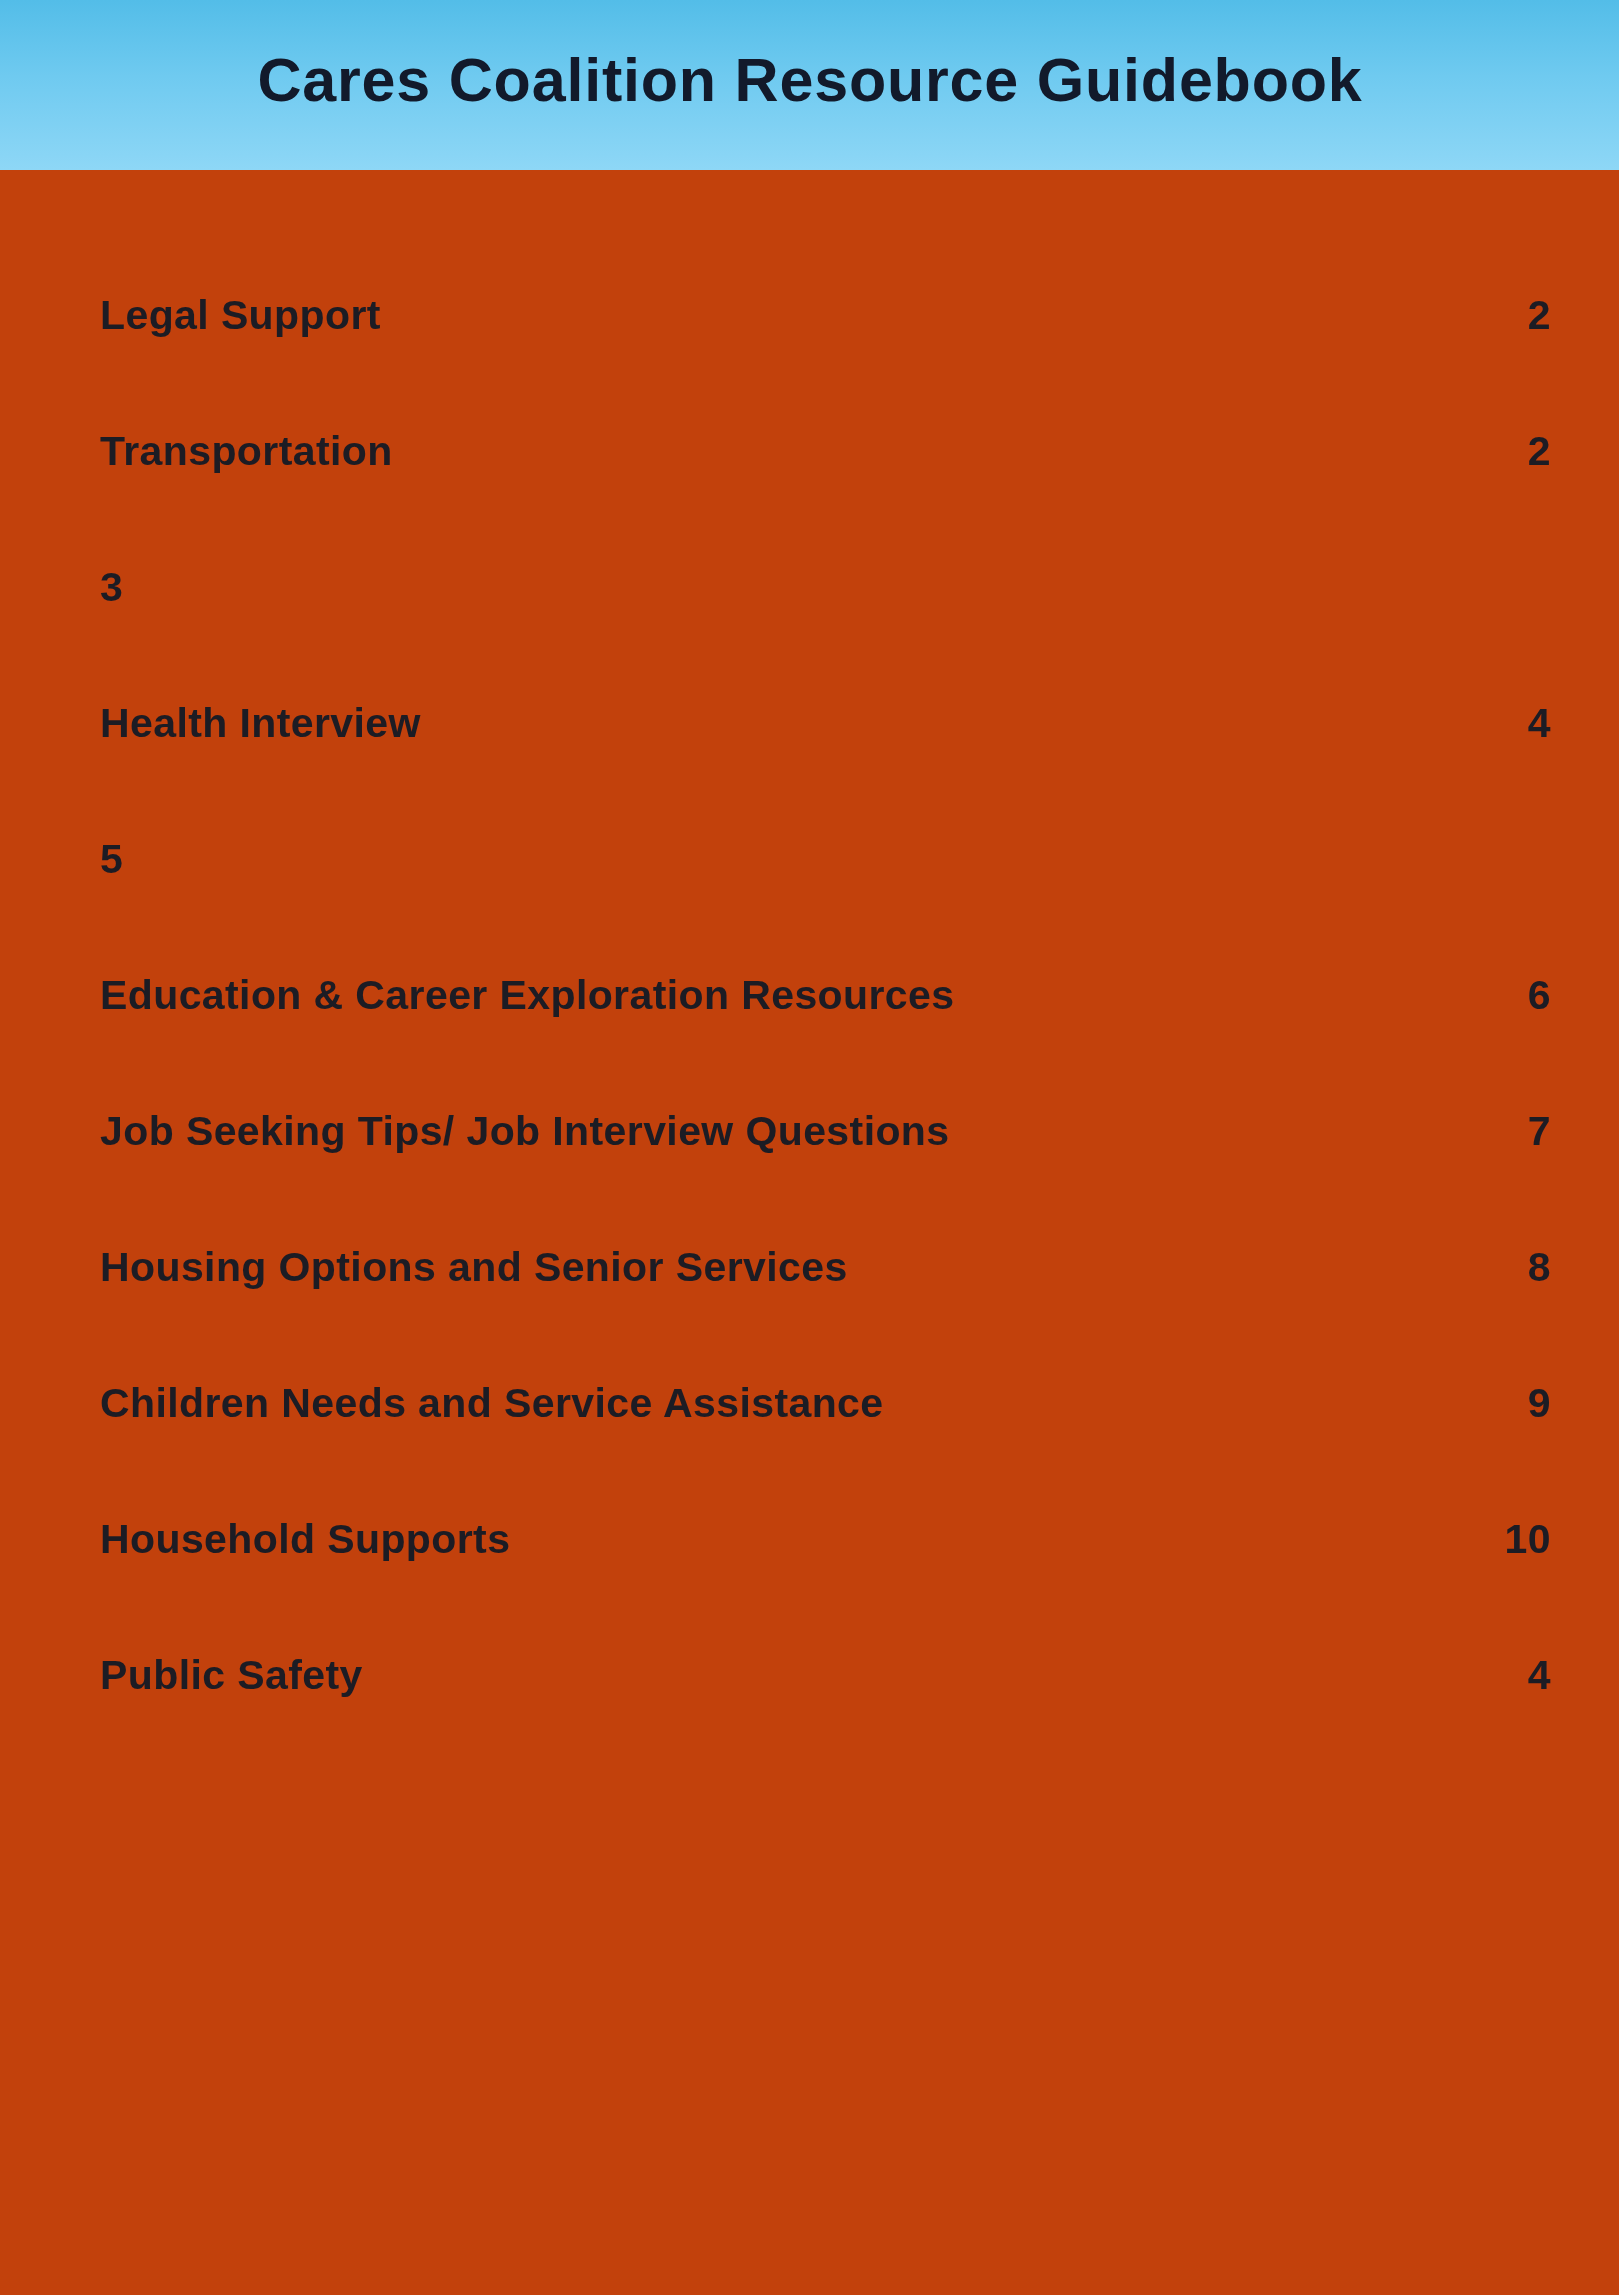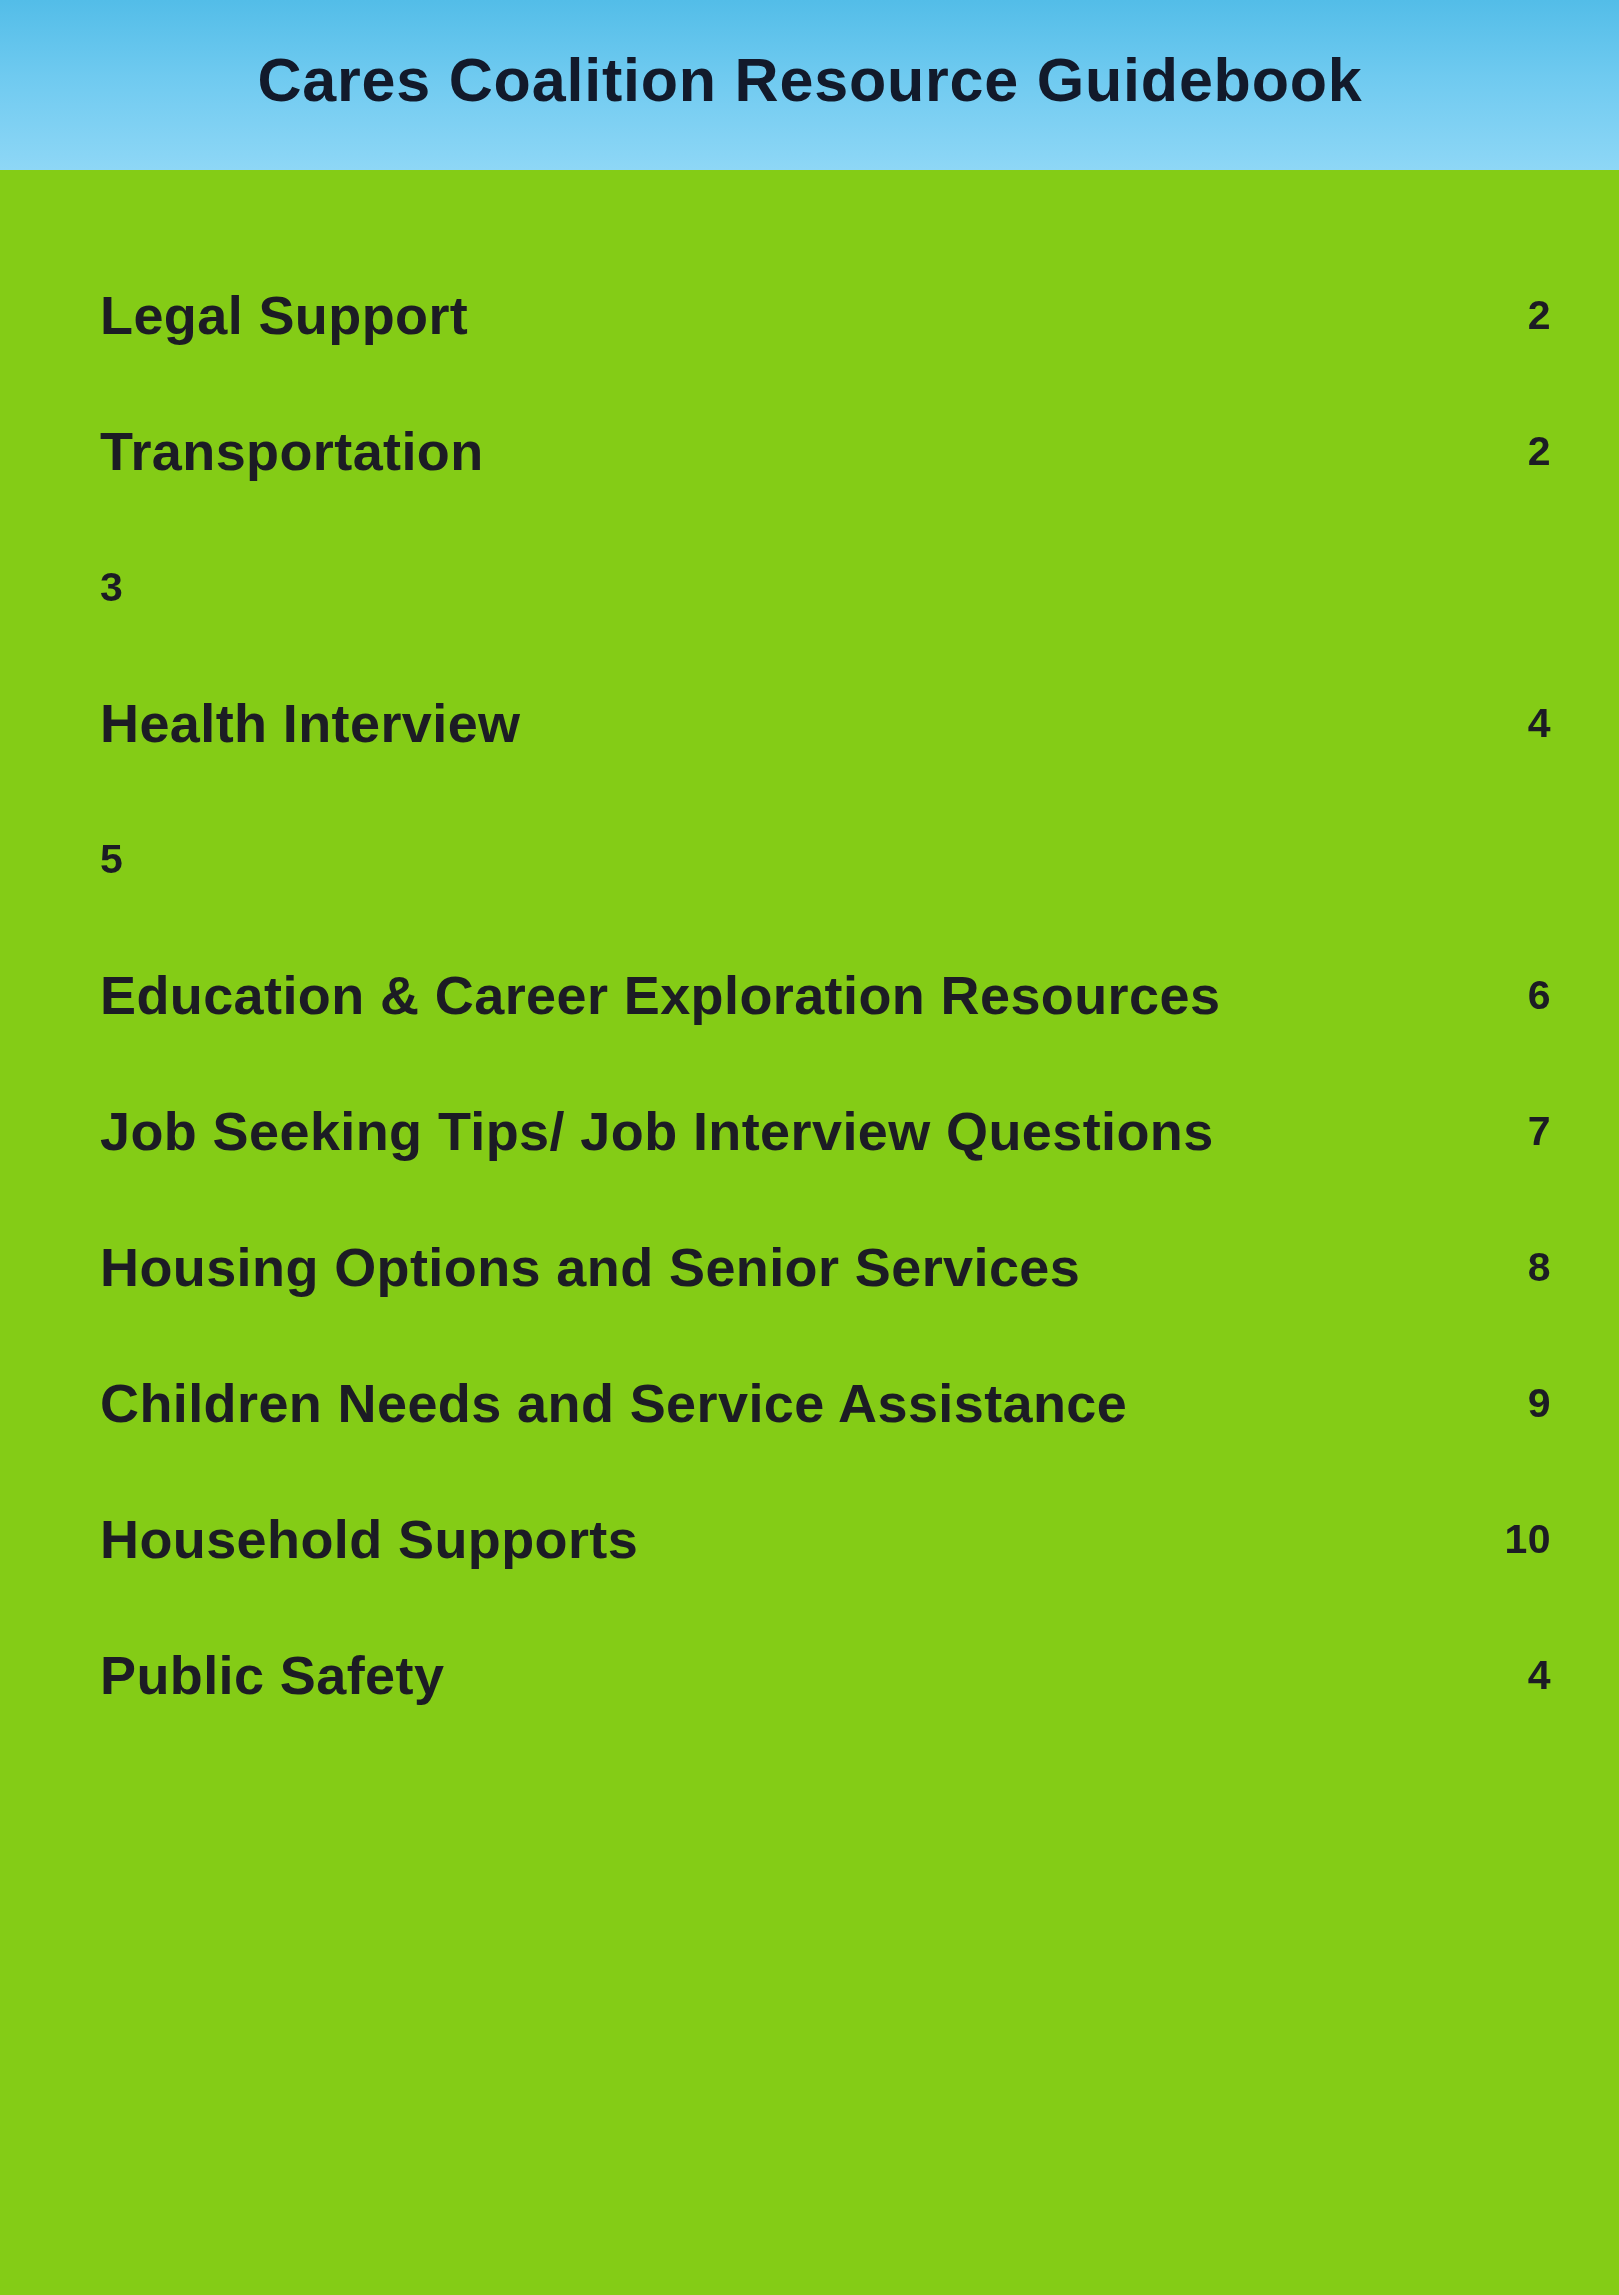--- a/index.html
+++ b/index.html
@@ -4,21 +4,21 @@
 <style>
   html, body {
     margin: 0;
     padding: 0;
     background: #ffffff;
   }
   .page {
     position: relative;
     width: 1620px;
     height: 2295px;
-    background: #84cc16;
+    background: #c2410c;
     font-family: "Liberation Sans", sans-serif;
     overflow: hidden;
   }
   .header {
     width: 100%;
     height: 170px;
     background: linear-gradient(180deg, #53bde8 0%, #6fcaf0 45%, #8ed7f6 100%);
     display: flex;
     align-items: center;
     justify-content: center;
@@ -34,21 +34,21 @@
     margin-top: 77px;
     padding: 0 69px 0 100px;
   }
   .toc-row {
     height: 136px;
     display: flex;
     align-items: center;
     justify-content: space-between;
   }
   .toc-label {
-    font-size: 54px;
+    font-size: 41px;
     font-weight: 800;
     color: #1c1c24;
     letter-spacing: 0.4px;
   }
   .toc-page {
     font-size: 41px;
     font-weight: 800;
     color: #1c1c24;
     letter-spacing: 0.4px;
     text-align: right;

